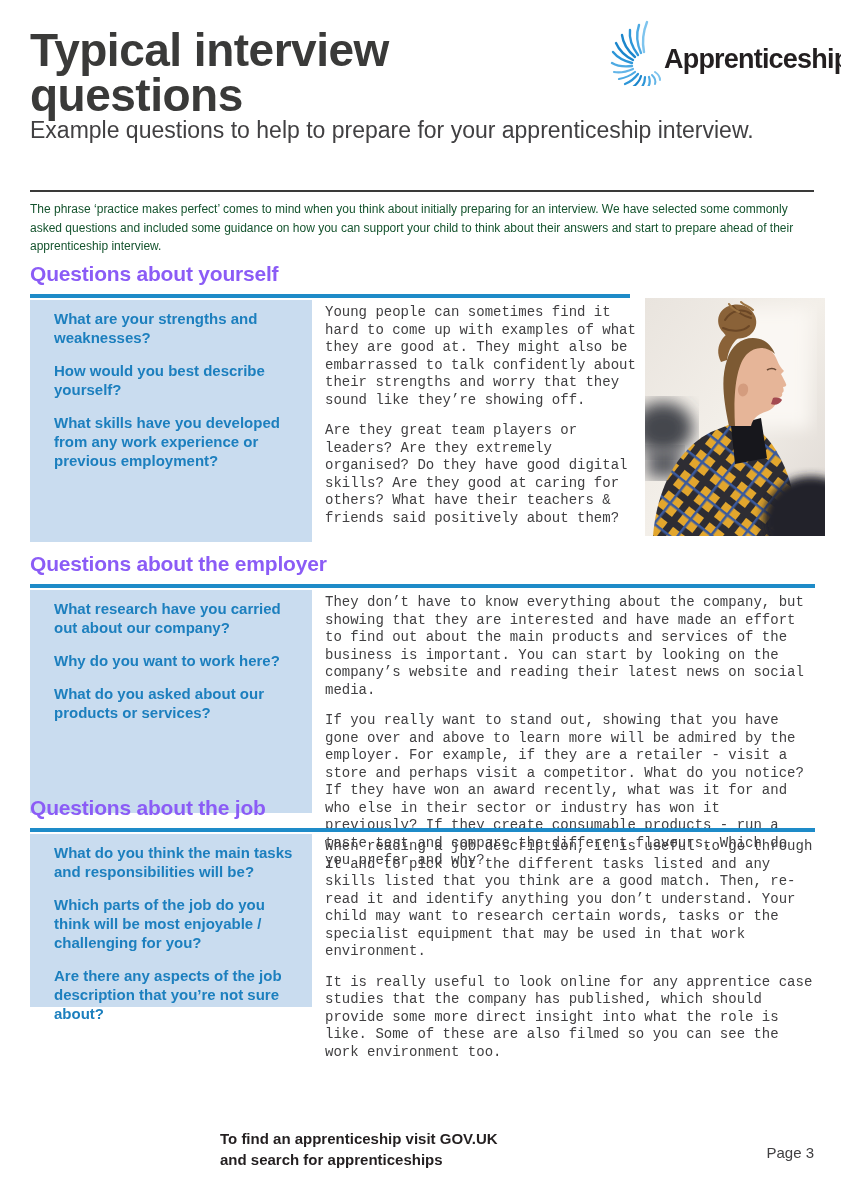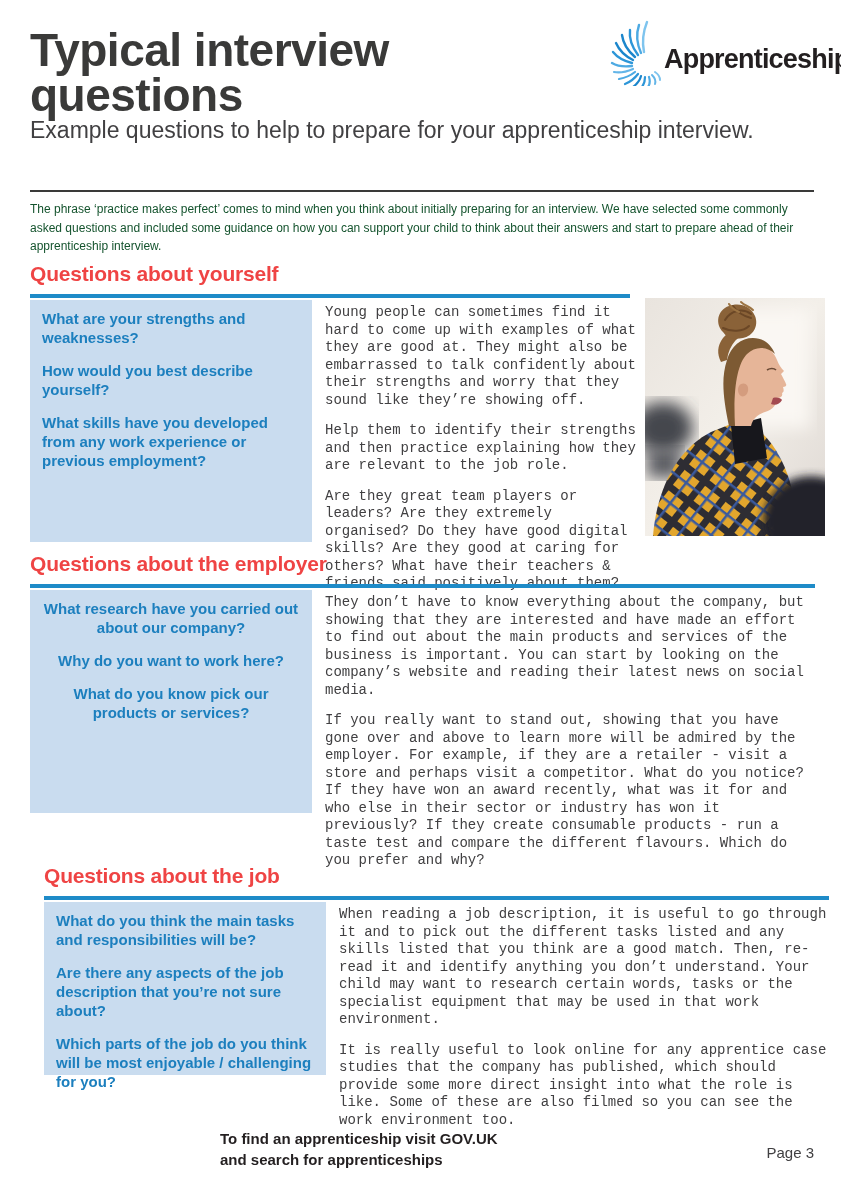--- a/index.html
+++ b/index.html
@@ -38,36 +38,36 @@
   }
   .intro {
     position: absolute; left: 30px; top: 200px; width: 788px;
     font-size: 12px; line-height: 18.5px; color: #14532d;
   }
 
   
   .sec { position: absolute; left: 30px; width: 785px; }
   .s1 { top: 262px; height: 290px; }
   .s2 { top: 552px; height: 278px; }
-  .s3 { top: 864px; height: 215px; margin-left: 14px; }
+  .s3 { top: 796px; height: 215px; }
 
   .sec-h {
     position: absolute; left: 0; top: 0;
-    font-size: 21px; font-weight: bold; color: #ef4444; letter-spacing: -0.2px;
+    font-size: 21px; font-weight: bold; color: #8b5cf6; letter-spacing: -0.2px;
   }
   .bar { position: absolute; left: 0; top: 32px; height: 4px; background: #1e8bc8; }
   .s1 .bar { width: 600px; }
   .s2 .bar, .s3 .bar { width: 785px; }
 
   .qbox {
     position: absolute; left: 0; top: 38px; width: 282px;
-    background: #c9dcef; padding: 9px 12px 6px 12px;
+    background: #c9dcef; padding: 9px 12px 6px 24px;
   }
   .s1 .qbox { height: 242px; }
-  .s2 .qbox { height: 223px; text-align: center; }
+  .s2 .qbox { height: 223px; }
   .s3 .qbox { height: 173px; }
   .q {
     font-size: 15px; font-weight: bold; color: #1c7fbe;
     line-height: 19px; margin-bottom: 14px;
   }
 
   .ans { position: absolute; left: 295px; top: 42px; }
   .s1 .ans { width: 312px; }
   .s2 .ans, .s3 .ans { width: 490px; }
   .ans p {
@@ -138,21 +138,20 @@
   <section class="sec s1">
     <h2 class="sec-h">Questions about yourself</h2>
     <div class="bar"></div>
     <div class="qbox">
       <p class="q">What are your strengths and weaknesses?</p>
       <p class="q">How would you best describe yourself?</p>
       <p class="q">What skills have you developed from any work experience or previous employment?</p>
     </div>
     <div class="ans">
       <p>Young people can sometimes find it hard to come up with examples of what they are good at. They might also be embarrassed to talk confidently about their strengths and worry that they sound like they’re showing off.</p>
-      <p>Help them to identify their strengths and then practice explaining how they are relevant to the job role.</p>
       <p>Are they great team players or leaders? Are they extremely organised? Do they have good digital skills? Are they good at caring for others? What have their teachers &amp; friends said positively about them?</p>
     </div>
     <div class="photo">
       <svg width="180" height="238" viewBox="0 0 180 238" aria-hidden="true">
         <defs>
           <linearGradient id="bgGrad" x1="0" y1="0" x2="1" y2="1">
             <stop offset="0" stop-color="#e9e4de"></stop>
             <stop offset="0.5" stop-color="#f3efe9"></stop>
             <stop offset="1" stop-color="#ddd7d2"></stop>
           </linearGradient>
@@ -198,35 +197,35 @@
       </svg>
     </div>
   </section>
 
   <section class="sec s2">
     <h2 class="sec-h">Questions about the employer</h2>
     <div class="bar"></div>
     <div class="qbox">
       <p class="q">What research have you carried out about our company?</p>
       <p class="q">Why do you want to work here?</p>
-      <p class="q">What do you know pick our products or services?</p>
+      <p class="q">What do you asked about our products or services?</p>
     </div>
     <div class="ans">
       <p>They don’t have to know everything about the company, but showing that they are interested and have made an effort to find out about the main products and services of the business is important. You can start by looking on the company’s website and reading their latest news on social media.</p>
       <p>If you really want to stand out, showing that you have gone over and above to learn more will be admired by the employer. For example, if they are a retailer - visit a store and perhaps visit a competitor. What do you notice? If they have won an award recently, what was it for and who else in their sector or industry has won it previously? If they create consumable products - run a taste test and compare the different flavours. Which do you prefer and why?</p>
     </div>
   </section>
 
   <section class="sec s3">
     <h2 class="sec-h">Questions about the job</h2>
     <div class="bar"></div>
     <div class="qbox">
       <p class="q">What do you think the main tasks and responsibilities will be?</p>
+      <p class="q">Which parts of the job do you think will be most enjoyable / challenging for you?</p>
       <p class="q">Are there any aspects of the job description that you’re not sure about?</p>
-      <p class="q">Which parts of the job do you think will be most enjoyable / challenging for you?</p>
     </div>
     <div class="ans">
       <p>When reading a job description, it is useful to go through it and to pick out the different tasks listed and any skills listed that you think are a good match. Then, re-read it and identify anything you don’t understand. Your child may want to research certain words, tasks or the specialist equipment that may be used in that work environment.</p>
       <p>It is really useful to look online for any apprentice case studies that the company has published, which should provide some more direct insight into what the role is like. Some of these are also filmed so you can see the work environment too.</p>
     </div>
   </section>
 
 
   <div class="footer-center">
     <div>To find an apprenticeship visit GOV.UK</div>

